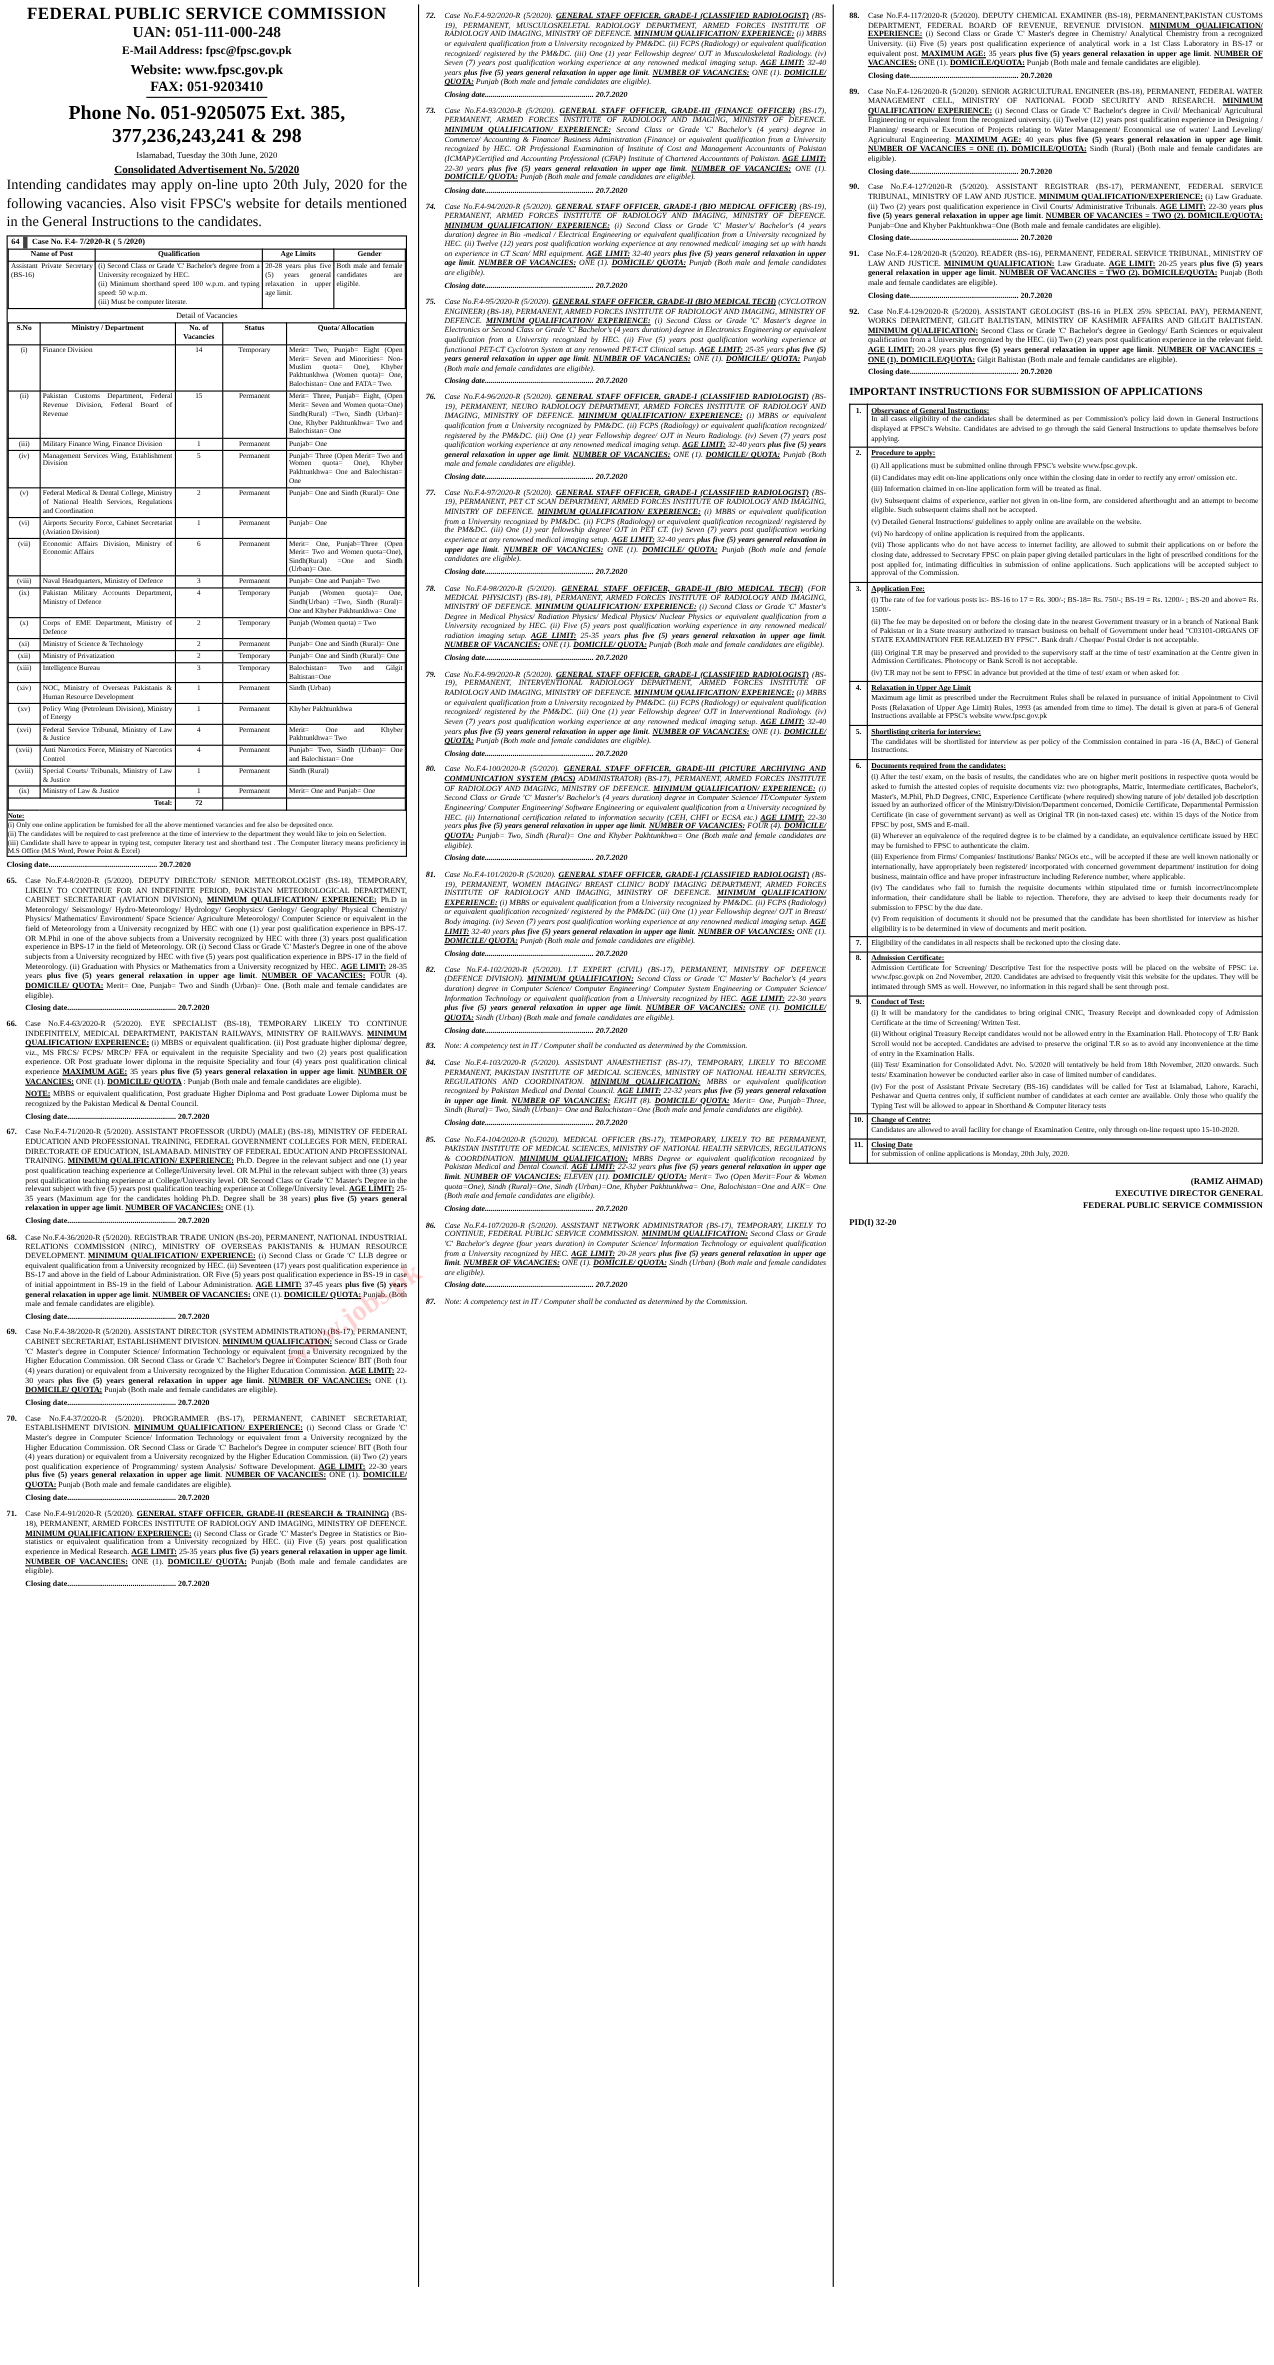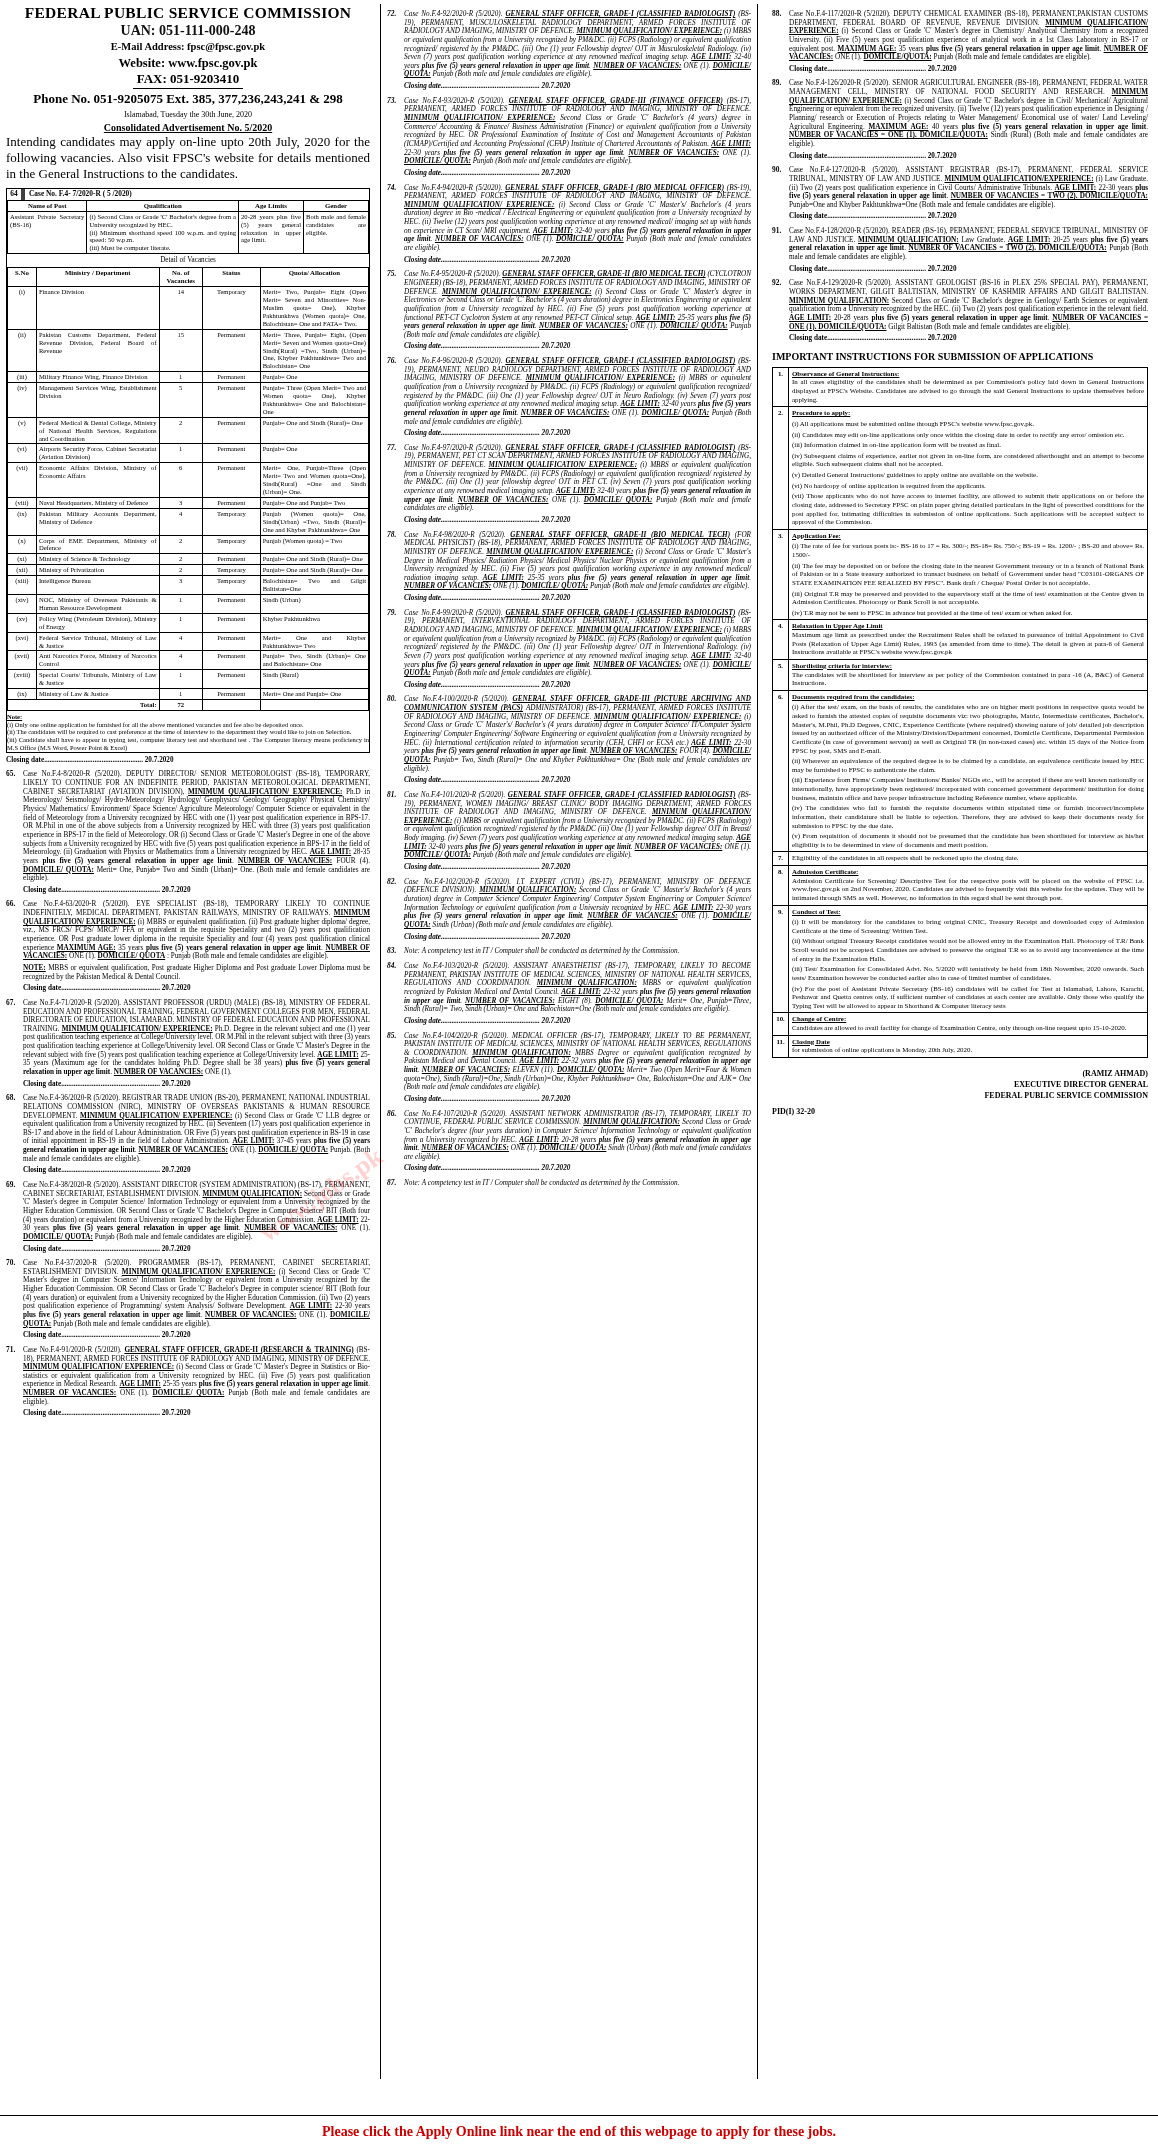--- a/index.html
+++ b/index.html
@@ -32,21 +32,21 @@
   .col.c2 { width:378px; border-left:1px solid #000; border-right:1px solid #000; padding:0 6px;font-style:italic; }
   .col.c3 { width:380px; padding-left:4px; }
 
   
   .hdr { text-align:center; line-height:1.15; }
   .hdr .l1 { font-size:15.5px; font-weight:bold; letter-spacing:.3px; }
   .hdr .l2 { font-size:14px; font-weight:bold; color:#111; margin-top:1px;}
   .hdr .l3 { font-size:10.5px; font-weight:bold; margin-top:2px;}
   .hdr .l4 { font-size:12.5px; font-weight:bold; margin-top:3px;}
   .hdr .l5 { font-size:13px; font-weight:bold; margin-top:2px; border-bottom:1px solid #000; display:inline-block; padding:0 4px 1px 4px;}
-  .hdr .l6 { font-size:13px; font-weight:bold; margin-top:3px;}
+  .hdr .l6 { font-size:18px; font-weight:bold; margin-top:3px;}
   .hdr .l7 { font-size:8px; margin-top:3px;}
   .hdr .l8 { font-size:10px; font-weight:bold; margin-top:3px; text-decoration:underline;}
   .intro { font-size:13px; text-align:justify; margin-top:0; line-height:1.25;}
 
   
   .casebox { margin-top:5px; border:1px solid #000; }
   .casebox .cno {
     display:flex; font-size:7.4px;
   }
   .casebox .cno .num {
@@ -617,14 +617,13 @@
         <div>(RAMIZ AHMAD)</div>
         <div>EXECUTIVE DIRECTOR GENERAL</div>
         <div>FEDERAL PUBLIC SERVICE COMMISSION</div>
       </div>
       <div class="pid">
         <span>PID(I) 32-20</span>
       </div>
     </div>
   </div>
 
-  <div class="footer">Please click the Apply Online link near the end of this webpage to apply for these jobs.</div>
 </div>
 
 </body></html>

